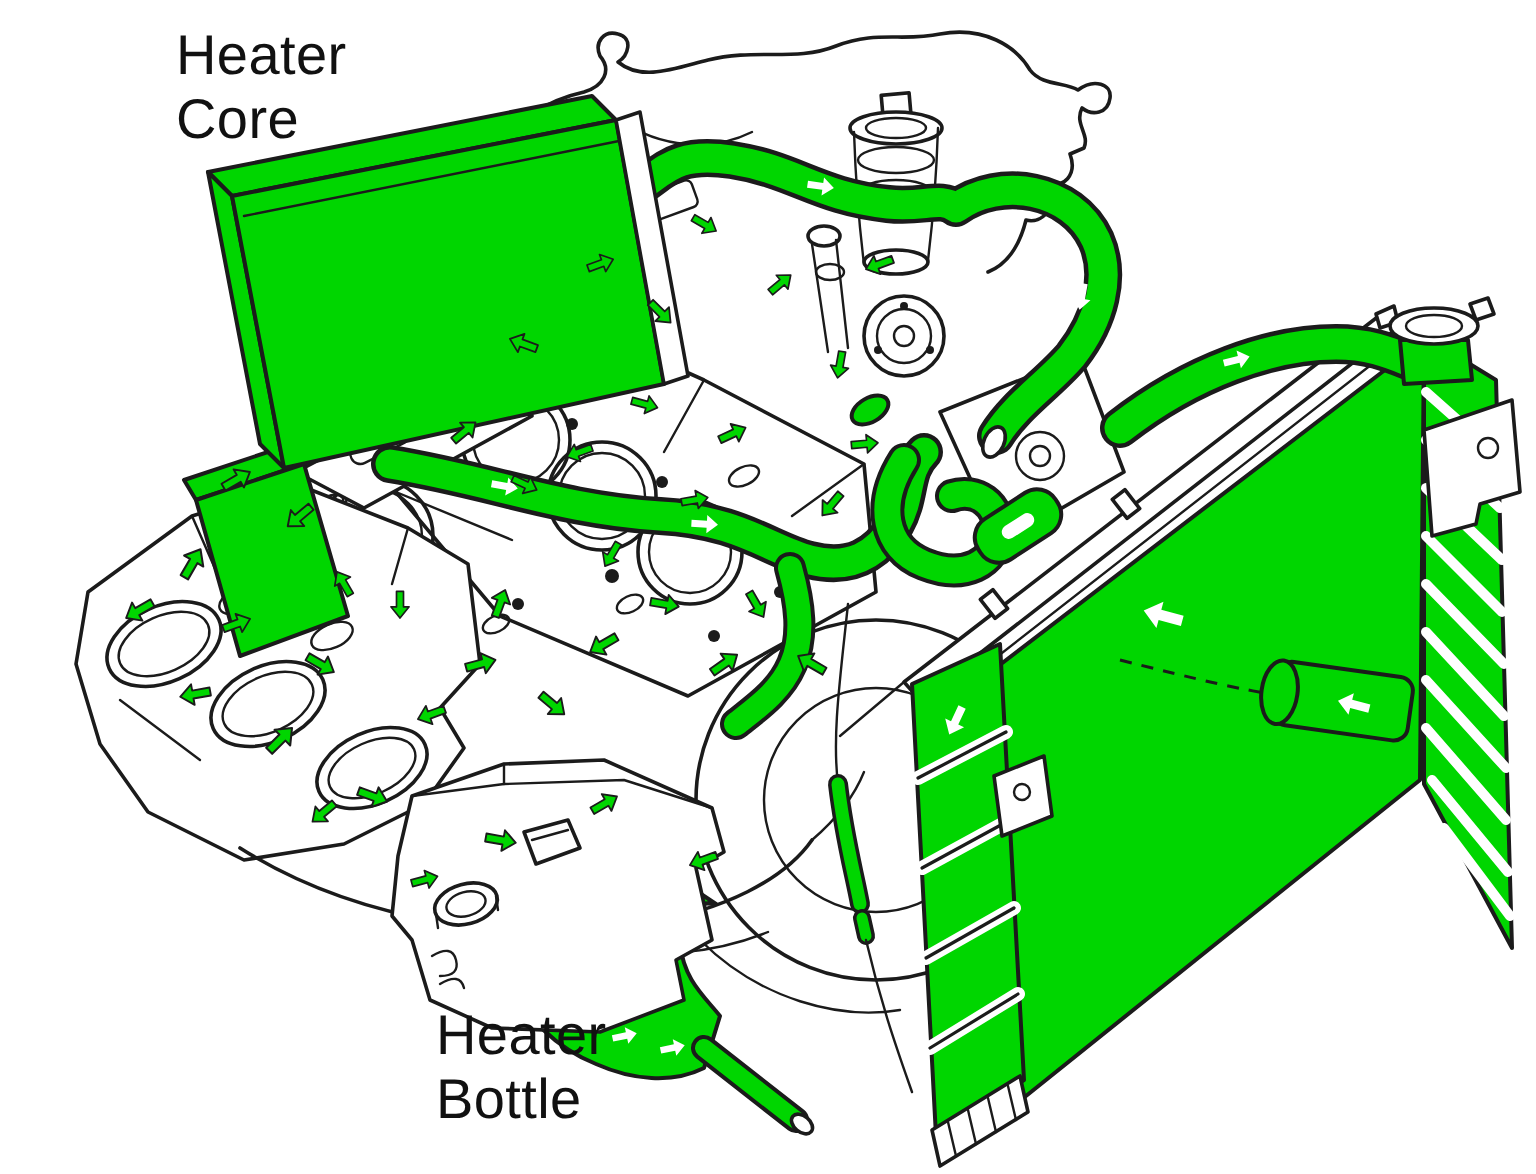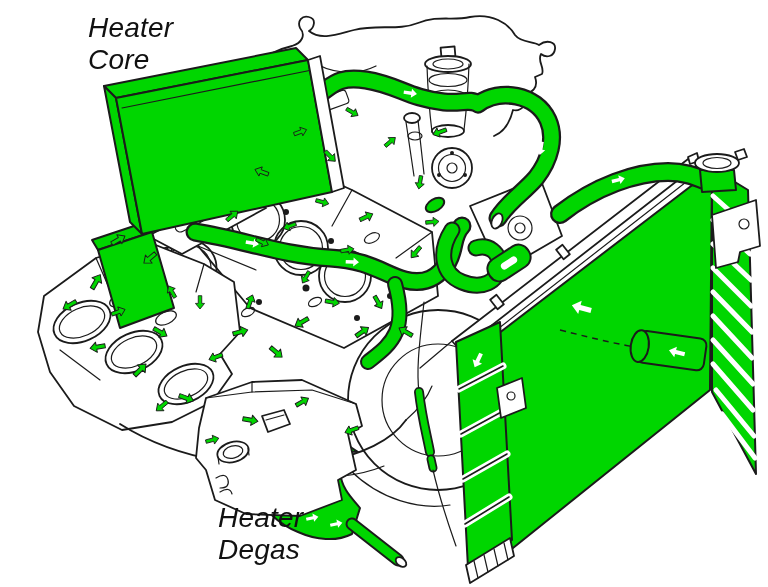--- a/index.html
+++ b/index.html
@@ -1,20 +1,20 @@
 <!DOCTYPE html>
 <html style="--highlight_green: #00d600; --line: #1b1b1b; --background: #ffffff; --label_text: #111111;"><head>
 <meta charset="utf-8">
 <style>
   html,body{margin:0;padding:0;background:#fff;}
   .stage{position:relative;width:768px;height:587px;background:var(--background,#fff);overflow:hidden;
          font-family:"Liberation Sans", sans-serif;}
   svg{position:absolute;left:0;top:0;}
   .diagram-label{position:absolute;color:var(--label_text,#111);font-size:28px;line-height:32px;
-                 font-weight:500;letter-spacing:.2px;white-space:nowrap;font-style:italic;}
+                 font-weight:500;letter-spacing:.2px;white-space:nowrap;}
   .lbl-heater{left:88px;top:12px;}
   .lbl-degas{left:218px;top:502px;}
   
   .ln{fill:none;stroke:var(--line,#1b1b1b);stroke-width:1.8;stroke-linejoin:round;stroke-linecap:round;}
   .lnt{fill:none;stroke:var(--line,#1b1b1b);stroke-width:1.2;stroke-linejoin:round;stroke-linecap:round;}
   .wh{fill:#fff;stroke:var(--line,#1b1b1b);stroke-width:1.8;stroke-linejoin:round;}
   .gr{fill:var(--highlight_green,#00d600);stroke:var(--line,#1b1b1b);stroke-width:2;stroke-linejoin:round;}
   .hoseC{fill:none;stroke:var(--line,#1b1b1b);stroke-linecap:round;stroke-linejoin:round;}
   .hoseF{fill:none;stroke:var(--highlight_green,#00d600);stroke-linecap:round;stroke-linejoin:round;}
   .band{fill:none;stroke:#fff;stroke-width:7;stroke-linecap:round;}
@@ -329,15 +329,15 @@
     <use href="#arr" class="arrG" transform="translate(162,406) rotate(140) scale(0.75)"></use>
   </g>
 </svg>
 
   <div class="diagram-label lbl-heater">
     <div>Heater</div>
     <div>Core</div>
   </div>
   <div class="diagram-label lbl-degas">
     <div>Heater</div>
-    <div>Degas</div>
+    <div>Bottle</div>
   </div>
 </div>
 
 </body></html>

